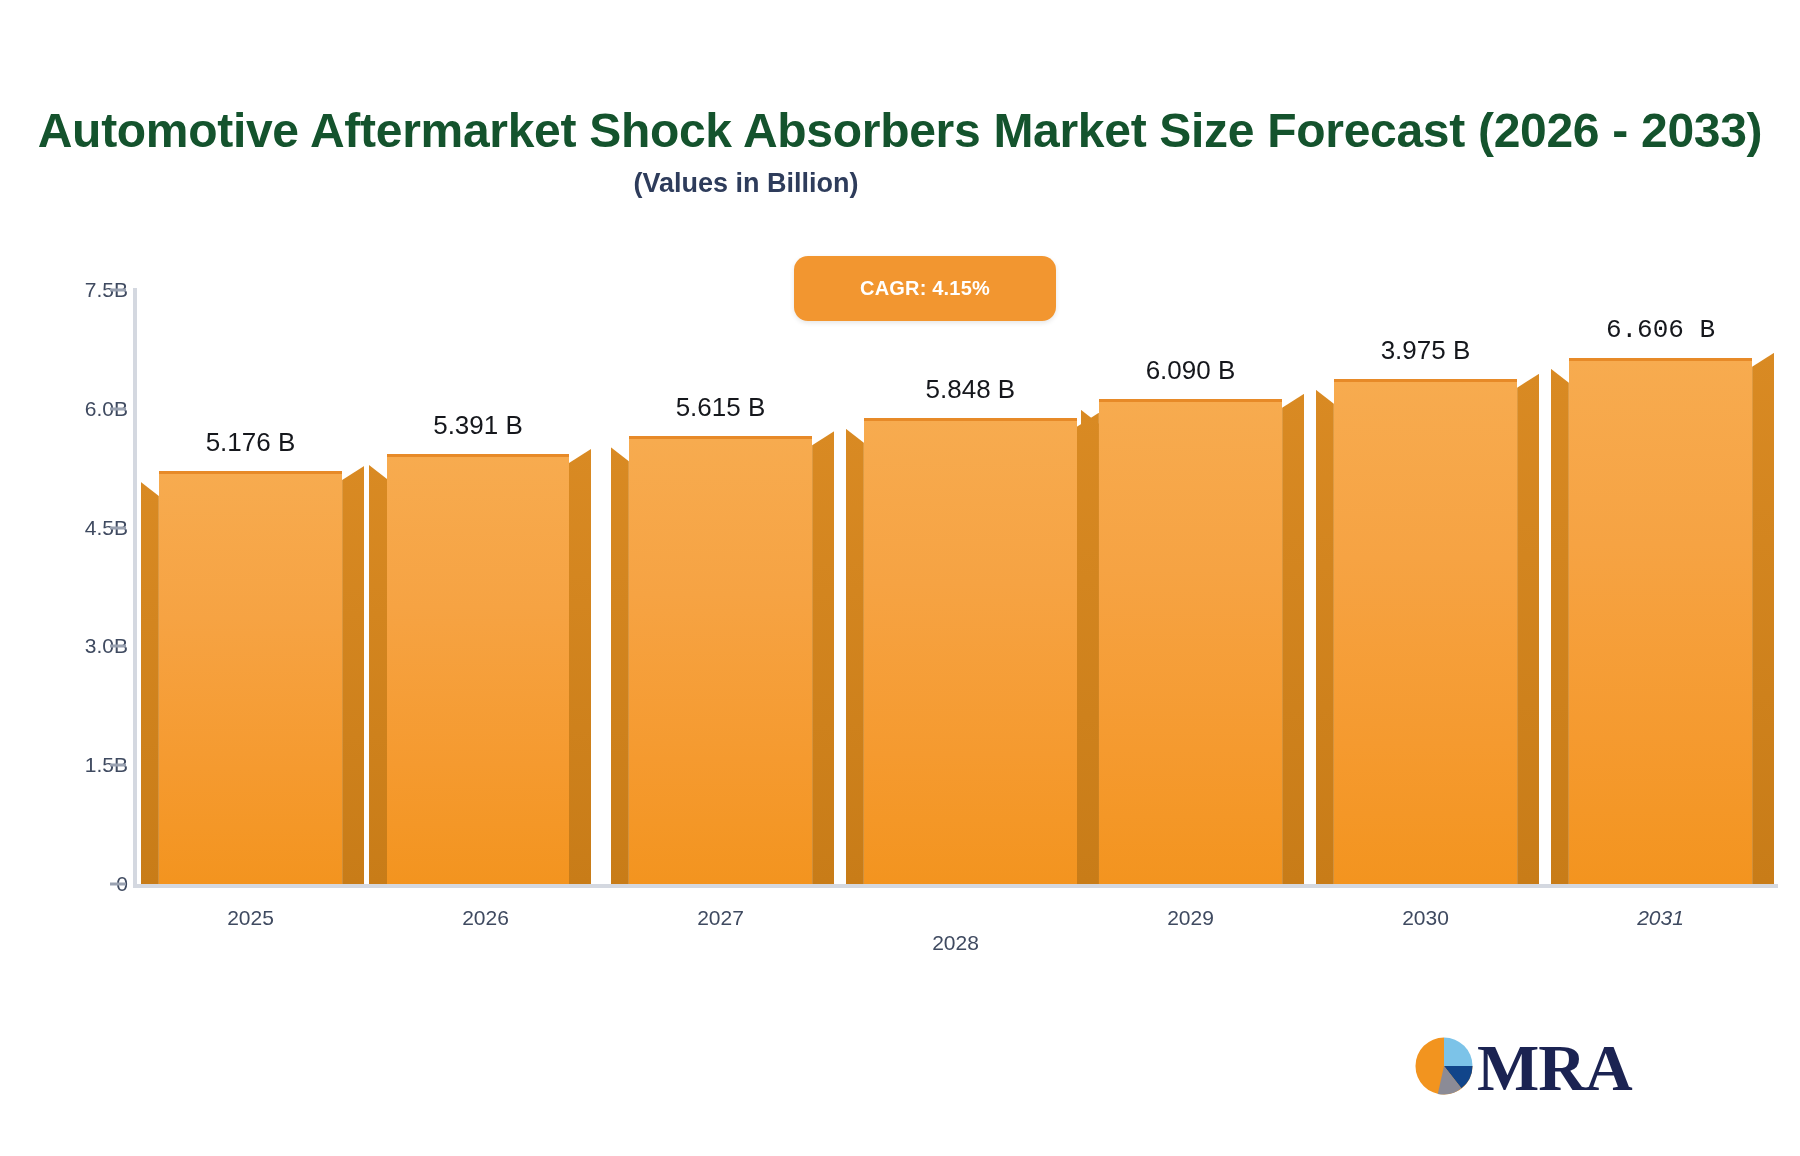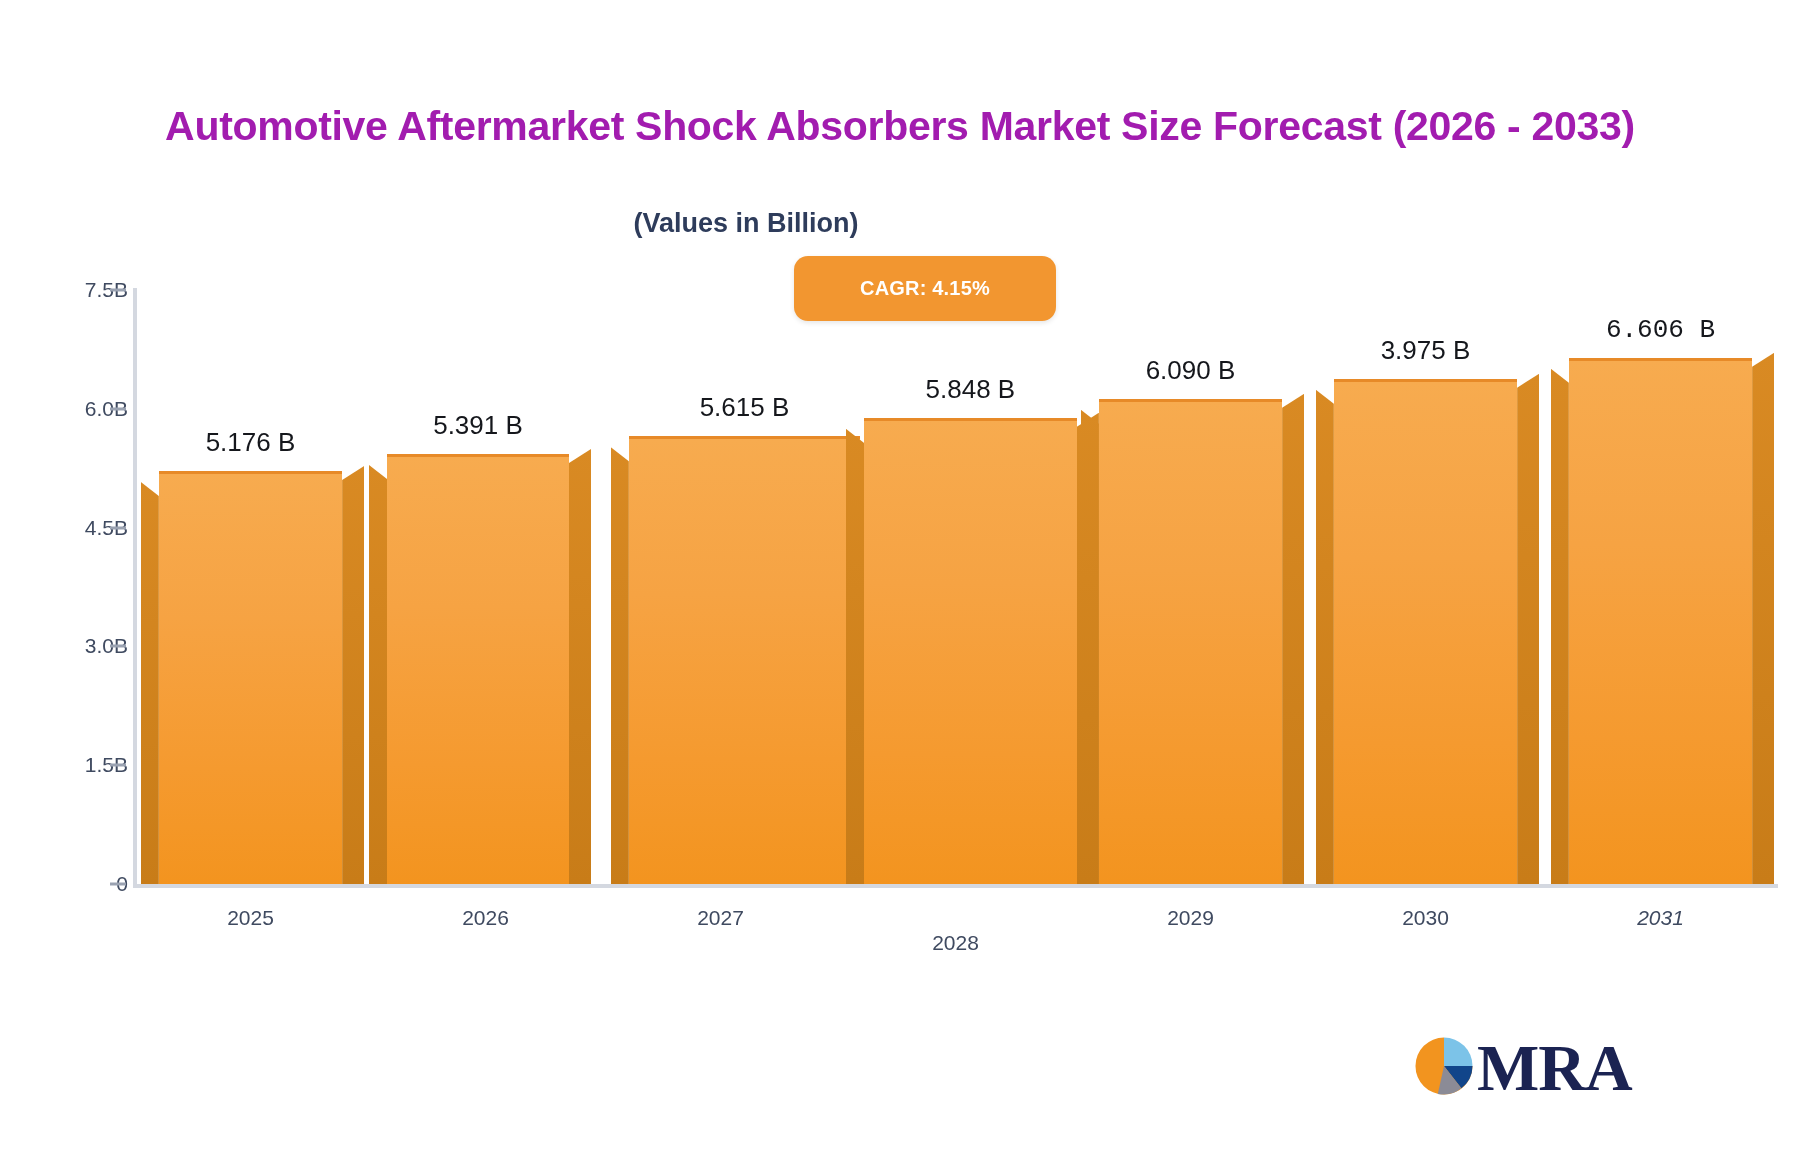--- a/index.html
+++ b/index.html
@@ -21,36 +21,35 @@
     background: #ffffff;
   }
 
   
   .title {
     position: absolute;
     top: 103px;
     left: 0;
     width: 1800px;
     text-align: center;
-    font-size: 41px;
-    font-weight: bold;
-    color: #a21caf;
+    font-size: 48px;
+    font-weight: bold;
+    color: #14532d;
     letter-spacing: -0.3px;
     white-space: nowrap;
   }
   .subtitle {
     position: absolute;
     top: 168px;
     left: 0;
     width: 1492px;
     text-align: center;
     font-size: 27px;
     font-weight: bold;
     color: #2e3c5b;
-    margin-top: 40px;
   }
 
   
   .cagr-badge {
     position: absolute;
     top: 256px;
     left: 794px;
     width: 262px;
     height: 65px;
     background: #f29630;
@@ -213,21 +212,21 @@
           <div class="bar-side bar-side-right" style="height: 417.939px;"></div>
           <div class="bar-body" style="height: 409.939px;"></div>
           <div class="bar-label" style="bottom: 425.939px;">5.176 B</div>
         </div>
         <div class="bar-wrap" style="left: 387px; width: 182px; height: 426.967px;">
           <div class="bar-side bar-side-left" style="height: 418.967px;"></div>
           <div class="bar-side bar-side-right" style="height: 434.967px;"></div>
           <div class="bar-body" style="height: 426.967px;"></div>
           <div class="bar-label" style="bottom: 442.967px;">5.391 B</div>
         </div>
-        <div class="bar-wrap" style="left: 628.85px; width: 183.3px; height: 444.708px; padding-left: 48px;">
+        <div class="bar-wrap" style="left: 628.85px; width: 183.3px; height: 444.708px;">
           <div class="bar-side bar-side-left" style="height: 436.708px;"></div>
           <div class="bar-side bar-side-right" style="height: 452.708px;"></div>
           <div class="bar-body" style="height: 444.708px;"></div>
           <div class="bar-label" style="bottom: 460.708px;">5.615 B</div>
         </div>
         <div class="bar-wrap" style="left: 863.85px; width: 213px; height: 463.162px;">
           <div class="bar-side bar-side-left" style="height: 455.162px;"></div>
           <div class="bar-side bar-side-right" style="height: 471.162px;"></div>
           <div class="bar-body" style="height: 463.162px;"></div>
           <div class="bar-label" style="bottom: 479.162px;">5.848 B</div>

